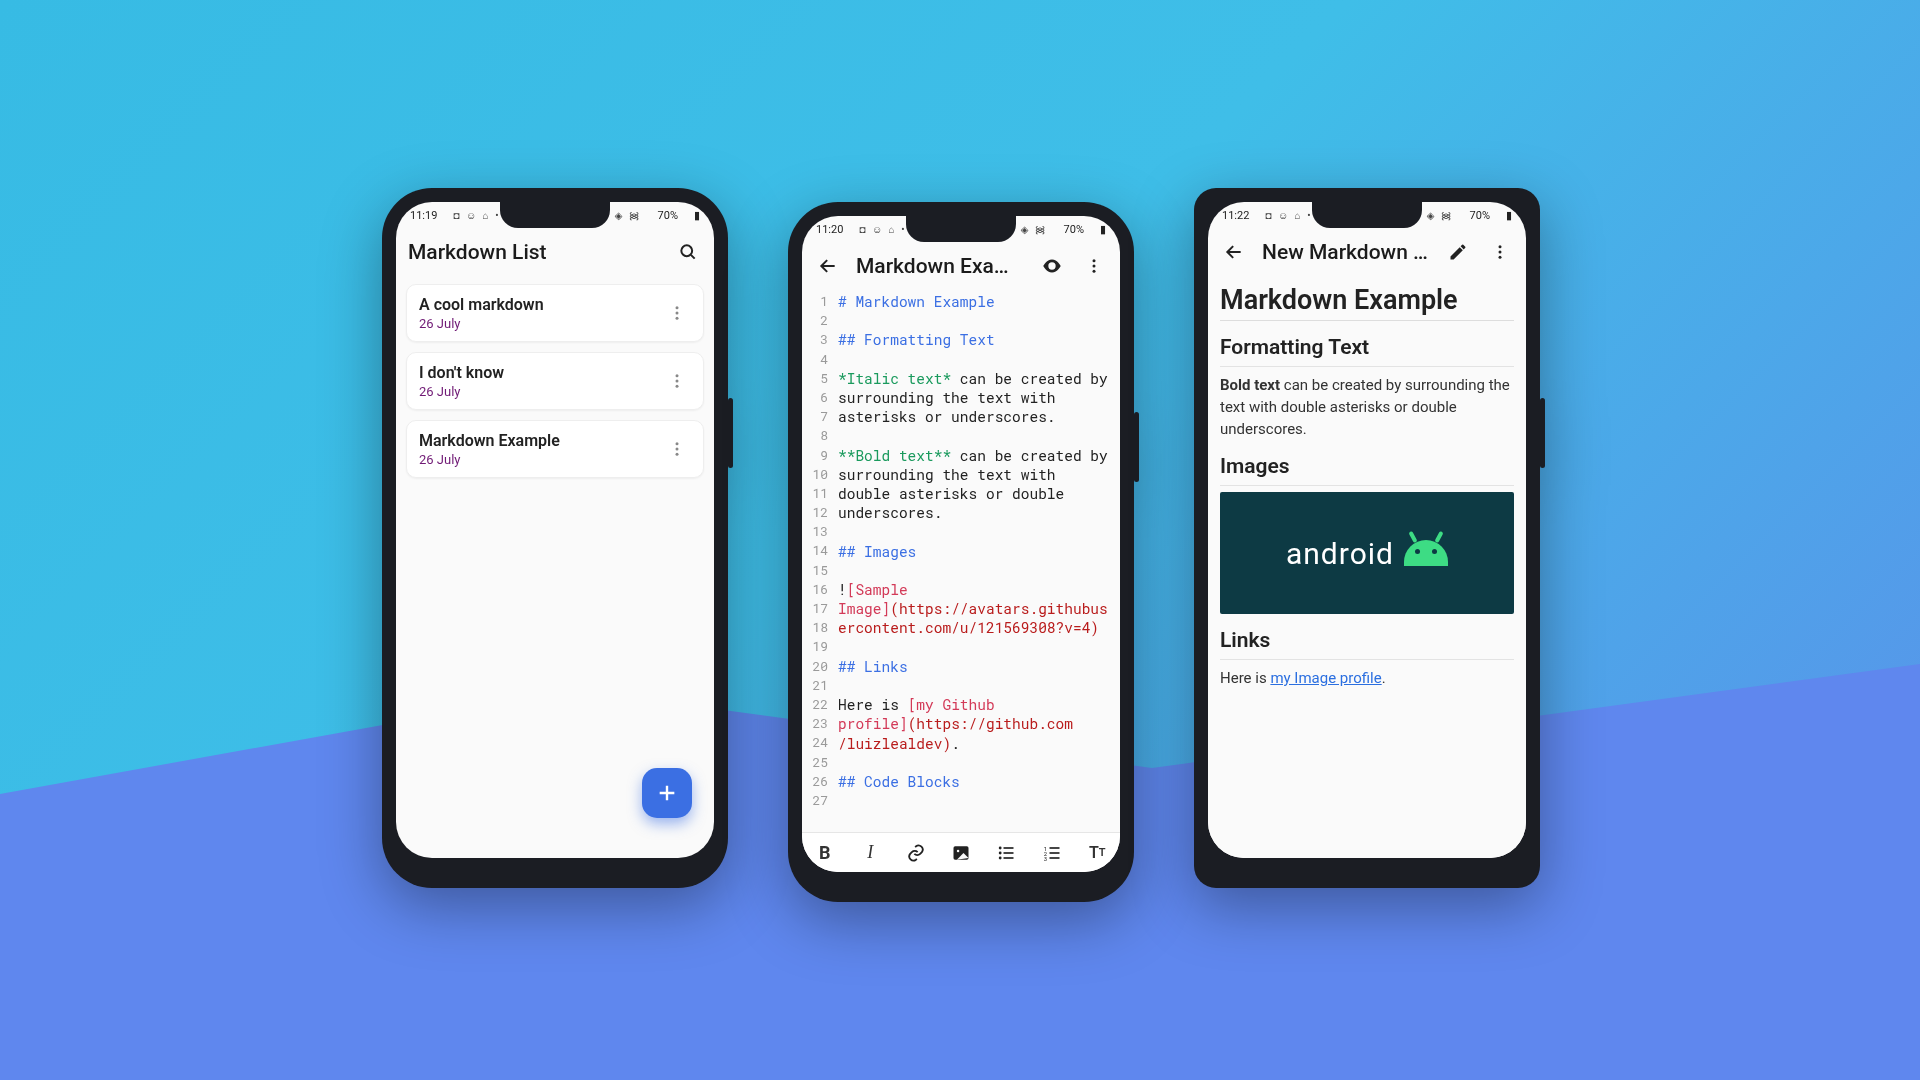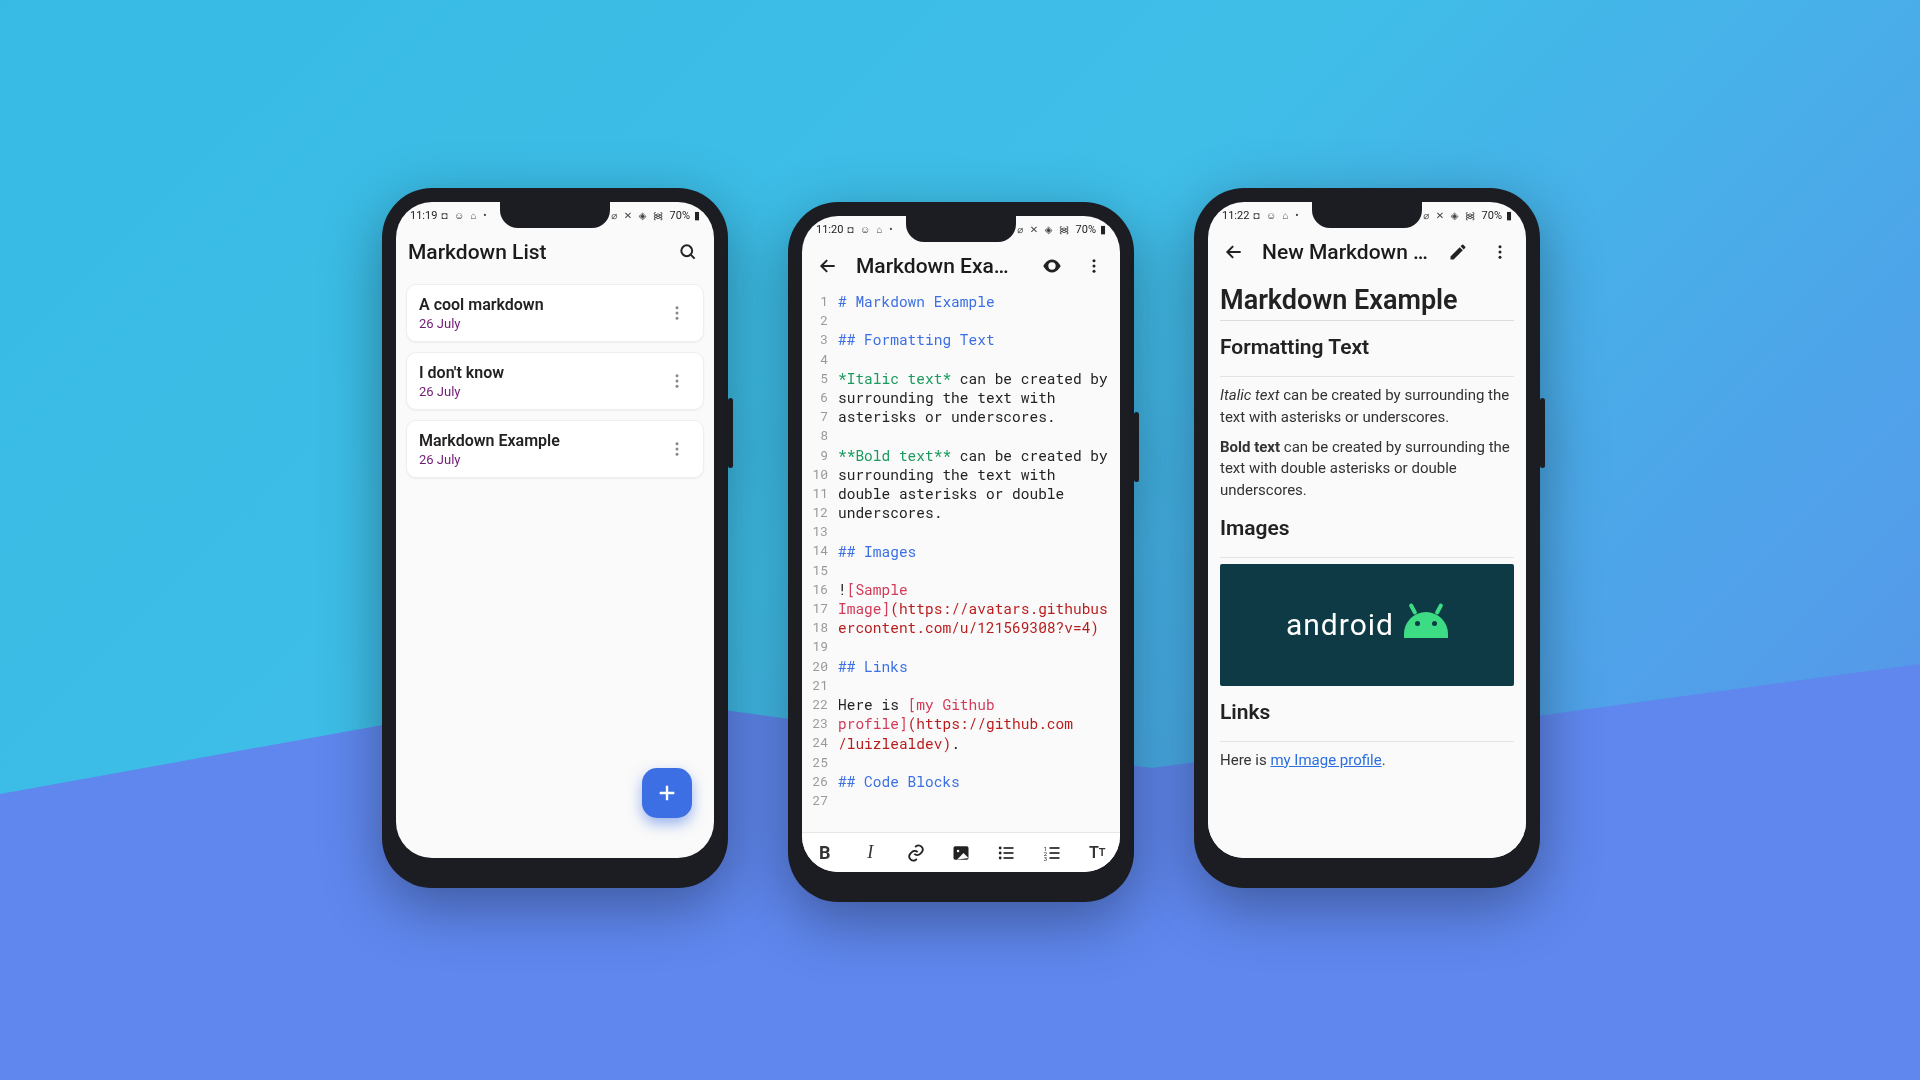--- a/index.html
+++ b/index.html
@@ -20,36 +20,36 @@
     position: absolute; width: 346px; height: 700px;
     background: #1b1d23; border-radius: 50px;
     filter: drop-shadow(0 18px 30px rgba(0,0,0,0.35));
   }
   .phone::after{ 
     content:""; position:absolute; right:-5px; top:210px; width:5px; height:70px;
     background:#1b1d23; border-radius:3px;
   }
   .phone1{ left:150px; top:56px; }
   .phone2{ left:556px; top:70px; }
-  .phone3{ left:962px; top:56px; }
+  .phone3{ left:962px; top:56px;border-radius:22px; }
 
   .screen{
     position:absolute; left:14px; right:14px; top:14px; bottom:30px;
     background:#fafafa; border-radius:36px; overflow:hidden;
   }
   .notch{
     position:absolute; top:0; left:50%; transform:translateX(-50%);
     width:110px; height:26px; background:#1b1d23;
     border-bottom-left-radius:18px; border-bottom-right-radius:18px; z-index:50;
   }
   .statusbar{
     height:26px; display:flex; justify-content:space-between; align-items:center;
     padding:0 14px; font-size:11px; color:#222; position:relative; z-index:40;
   }
-  .statusbar .left, .statusbar .right{ display:flex; align-items:center; gap:4px; }
+  .statusbar .left, .statusbar .right{ display:flex; align-items:center; gap:16px; }
   .sb-icons{ letter-spacing:2px; color:#444; font-size:10px; }
 
   .appbar{
     height:48px; display:flex; align-items:center; padding:0 12px; gap:14px;
     color:#1b1b1b; background:transparent;
   }
   .appbar .title{ font-size:21px; font-weight:500; flex:1; white-space:nowrap; overflow:hidden; text-overflow:ellipsis; }
   .icon-btn{ width:28px; height:28px; display:flex; align-items:center; justify-content:center; color:#333; cursor:pointer; }
 
   
@@ -79,21 +79,21 @@
   .toolbar{
     position:absolute; left:0; right:0; bottom:0; height:40px; background:#fff;
     display:flex; justify-content:space-around; align-items:center; border-top:1px solid #e6e6e6;
   }
   .toolbar .tb{ width:30px; height:30px; display:flex; align-items:center; justify-content:center; color:#333; cursor:pointer; }
 
   
   .preview{ position:absolute; top:74px; left:0; right:0; bottom:0; overflow:hidden;
             padding:0 12px; background:#fafafa; }
   .preview h1{ font-size:27px; font-weight:600; color:#222; margin:8px 0 4px; border-bottom:1px solid #ddd; padding-bottom:4px;}
-  .preview h2{ font-size:21px; font-weight:600; color:#222; margin:14px 0 6px; border-bottom:1px solid #e3e3e3; padding-bottom:17px;}
+  .preview h2{ font-size:21px; font-weight:600; color:#222; margin:14px 0 6px; border-bottom:1px solid #e3e3e3; padding-bottom:7px;}
   .preview p{ font-size:15px; color:#333; line-height:1.45; margin:8px 0; }
   .preview em{ font-style:italic; }
   .preview strong{ font-weight:700; }
   .preview a{ color:#2b6fe0; text-decoration:underline; }
   .android-card{
     width:100%; height:122px; background:#0d3a44; display:flex; align-items:center; justify-content:center;
     border-radius:2px;
   }
   .android-card .word{ color:#fff; font-size:30px; letter-spacing:1px; margin-right:10px; font-weight:400;}
   .android-head{ width:44px; height:26px; background:#3ddc84; border-top-left-radius:22px; border-top-right-radius:22px; position:relative;}
@@ -364,21 +364,20 @@
               <circle cx="12" cy="5" r="2"></circle>
               <circle cx="12" cy="12" r="2"></circle>
               <circle cx="12" cy="19" r="2"></circle>
             </svg>
       </div>
     </div>
 
     <div class="preview">
       <h1>Markdown Example</h1>
       <h2>Formatting Text</h2>
-      <p><em>Italic text</em><span> can be created by surrounding the text with asterisks or underscores.</span></p>
       <p><strong>Bold text</strong><span> can be created by surrounding the text with double asterisks or double underscores.</span></p>
       <h2>Images</h2>
       <div class="android-card">
         <span class="word">android</span>
         <span class="android-head">
               <span class="eye l"></span>
               <span class="eye r"></span>
             </span>
       </div>
       <h2>Links</h2>

